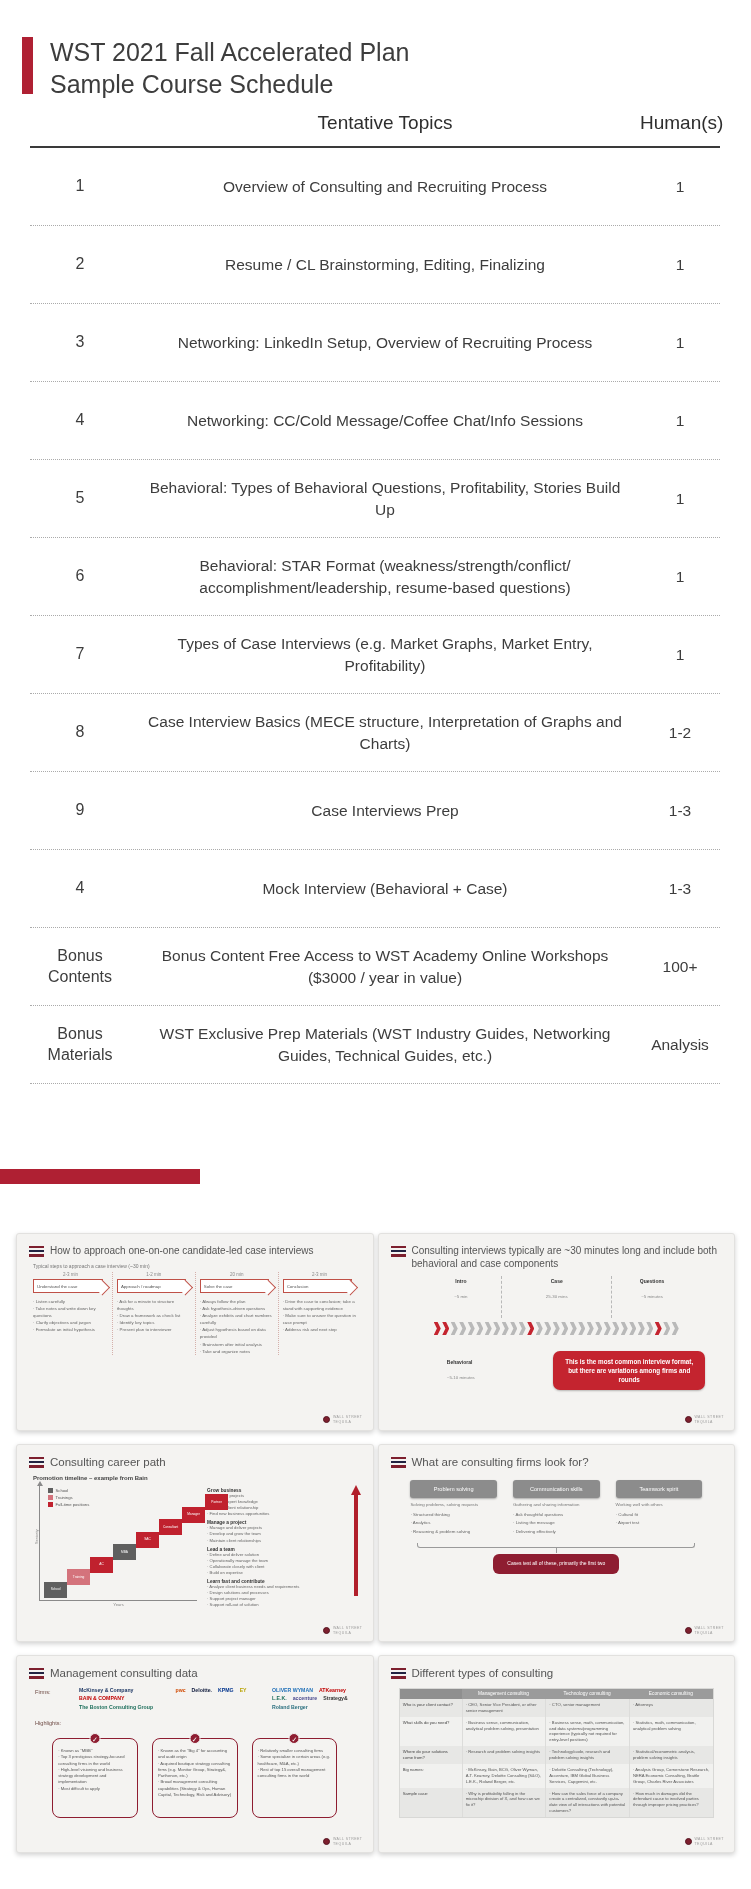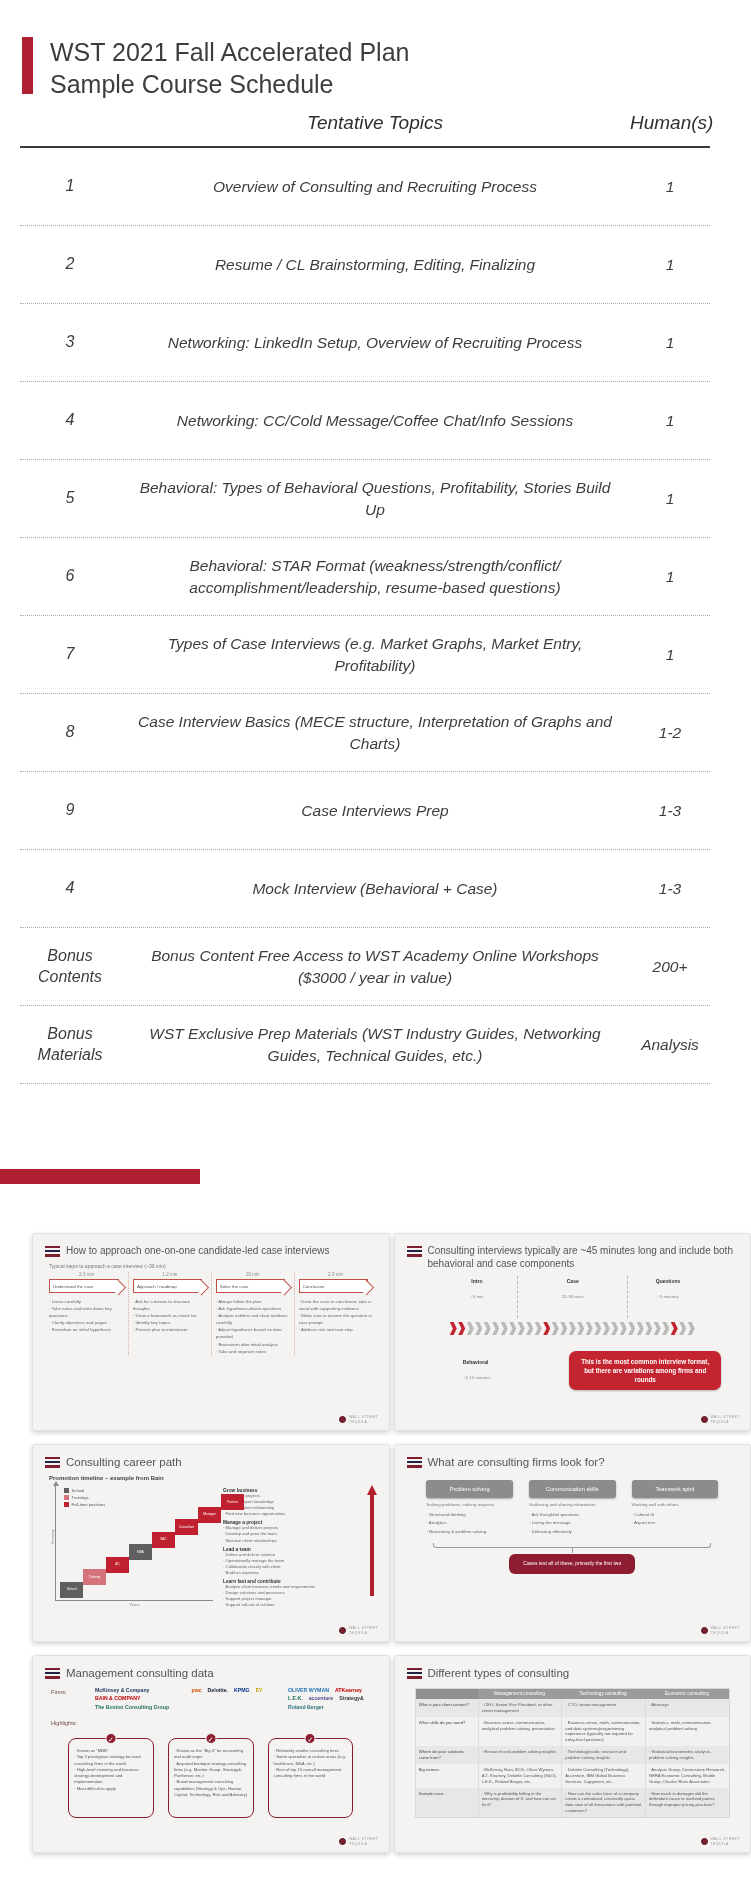--- a/index.html
+++ b/index.html
@@ -4,36 +4,36 @@
 <style>
   * { margin:0; padding:0; box-sizing:border-box; }
   html,body { width:751px; background:#fff; font-family:"Liberation Sans", sans-serif; }
   body { height:1889px; position:relative; overflow:hidden; }
 
   
   .accent-bar { position:absolute; left:22px; top:37px; width:11px; height:57px; background:#AF2033; }
   .page-title { position:absolute; left:50px; top:28px; font-size:25px; color:#3d3d3d; line-height:1.28;margin-top:8px; }
 
   
-  .schedule { position:absolute; left:20px; top:112px; width:690px;font-style:italic; }
+  .schedule { position:absolute; left:30px; top:112px; width:690px; }
   .sched-head { display:grid; grid-template-columns:100px 510px 80px; align-items:end;
                 padding-bottom:12px; border-bottom:2px solid #3a3a3a; }
   .sched-head .h { font-size:19px; color:#2e2e2e; text-align:center; }
   .srow { display:grid; grid-template-columns:100px 510px 80px; align-items:center;
           height:78px; border-bottom:1px dotted #ababab; }
   .c-num { font-size:16px; color:#3d3d3d; text-align:center; line-height:1.3; }
   .c-topic { font-size:15.5px; color:#3d3d3d; text-align:center; line-height:1.4; padding:0 12px; }
   .c-hours { font-size:15.5px; color:#3d3d3d; text-align:center; }
 
   
   .red-divider { position:absolute; left:0; top:1169px; width:200px; height:15px; background:#AF2033; }
 
   
   .slides-grid { position:absolute; left:16px; top:1233px; width:719px;
-                 display:grid; grid-template-columns:1fr 1fr; gap:13px 4px;margin-left:16px; }
+                 display:grid; grid-template-columns:1fr 1fr; gap:13px 4px; }
   .sc { position:relative; height:198px; background:#f4f3f1; border:1px solid #e2e1df;
         border-radius:3px; box-shadow:0 2px 5px rgba(0,0,0,.18); padding:10px 12px; overflow:hidden; }
   .sc-head { display:flex; gap:6px; align-items:flex-start; }
   .burger { width:15px; flex:none; margin-top:2px; }
   .burger i { display:block; height:2.4px; margin-bottom:1.7px; }
   .burger i:nth-child(1){ background:#7d1f2e; } .burger i:nth-child(2){ background:#222342; } .burger i:nth-child(3){ background:#7d1f2e; }
   .sc-title { font-size:10px; color:#555; line-height:1.3; }
   .wst { position:absolute; right:10px; bottom:6px; display:flex; align-items:center; gap:2.5px; }
   .wst .dot { width:7px; height:7px; border-radius:50%; background:#7d1f2e; border:1px solid #551320; }
   .wst .txt { font-size:3.5px; color:#9a9a9a; letter-spacing:.5px; line-height:1.25; }
@@ -193,21 +193,21 @@
       <div class="c-hours">1-3</div>
     </div>
   <div class="srow">
       <div class="c-num">4</div>
       <div class="c-topic">Mock Interview (Behavioral + Case)</div>
       <div class="c-hours">1-3</div>
     </div>
   <div class="srow">
       <div class="c-num">Bonus Contents</div>
       <div class="c-topic">Bonus Content  Free Access to WST Academy Online Workshops ($3000 / year in value)</div>
-      <div class="c-hours">200+</div>
+      <div class="c-hours">100+</div>
     </div>
   <div class="srow">
       <div class="c-num">Bonus Materials</div>
       <div class="c-topic">WST Exclusive Prep Materials (WST Industry Guides, Networking Guides, Technical Guides, etc.)</div>
       <div class="c-hours">Analysis</div>
     </div>
 </div>
 
 <div class="red-divider"></div>
 
@@ -272,21 +272,21 @@
       </div>
   </div>
 
   <div class="sc">
     <div class="sc-head">
       <div class="burger">
           <i></i>
           <i></i>
           <i></i>
         </div>
-      <div class="sc-title">Consulting interviews typically are ~45 minutes long and include both behavioral and case components</div>
+      <div class="sc-title">Consulting interviews typically are ~30 minutes long and include both behavioral and case components</div>
     </div>
     <div class="s2-phases">
       <div class="s2-ph"><b>Intro</b><span>~5 min</span></div>
       <div class="s2-ph"><b>Case</b><span>25-30 mins</span></div>
       <div class="s2-ph"><b>Questions</b><span>~5 minutes</span></div>
     </div>
     <div class="train">
         <span class="tchev red"></span>
         <span class="tchev red"></span>
         <span class="tchev"></span>

